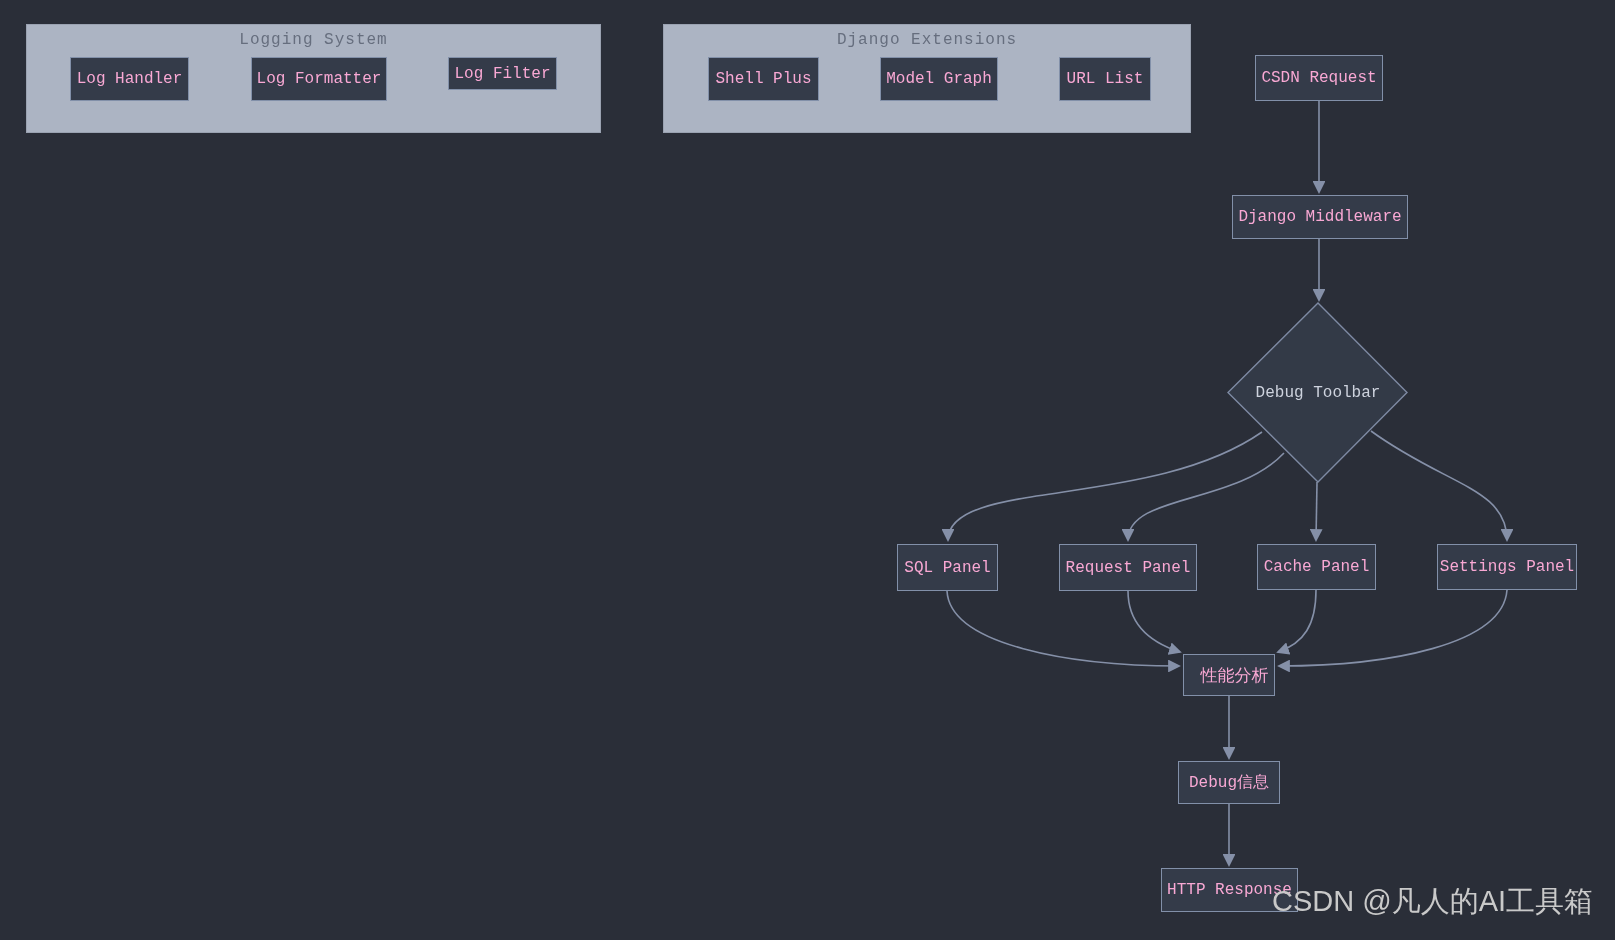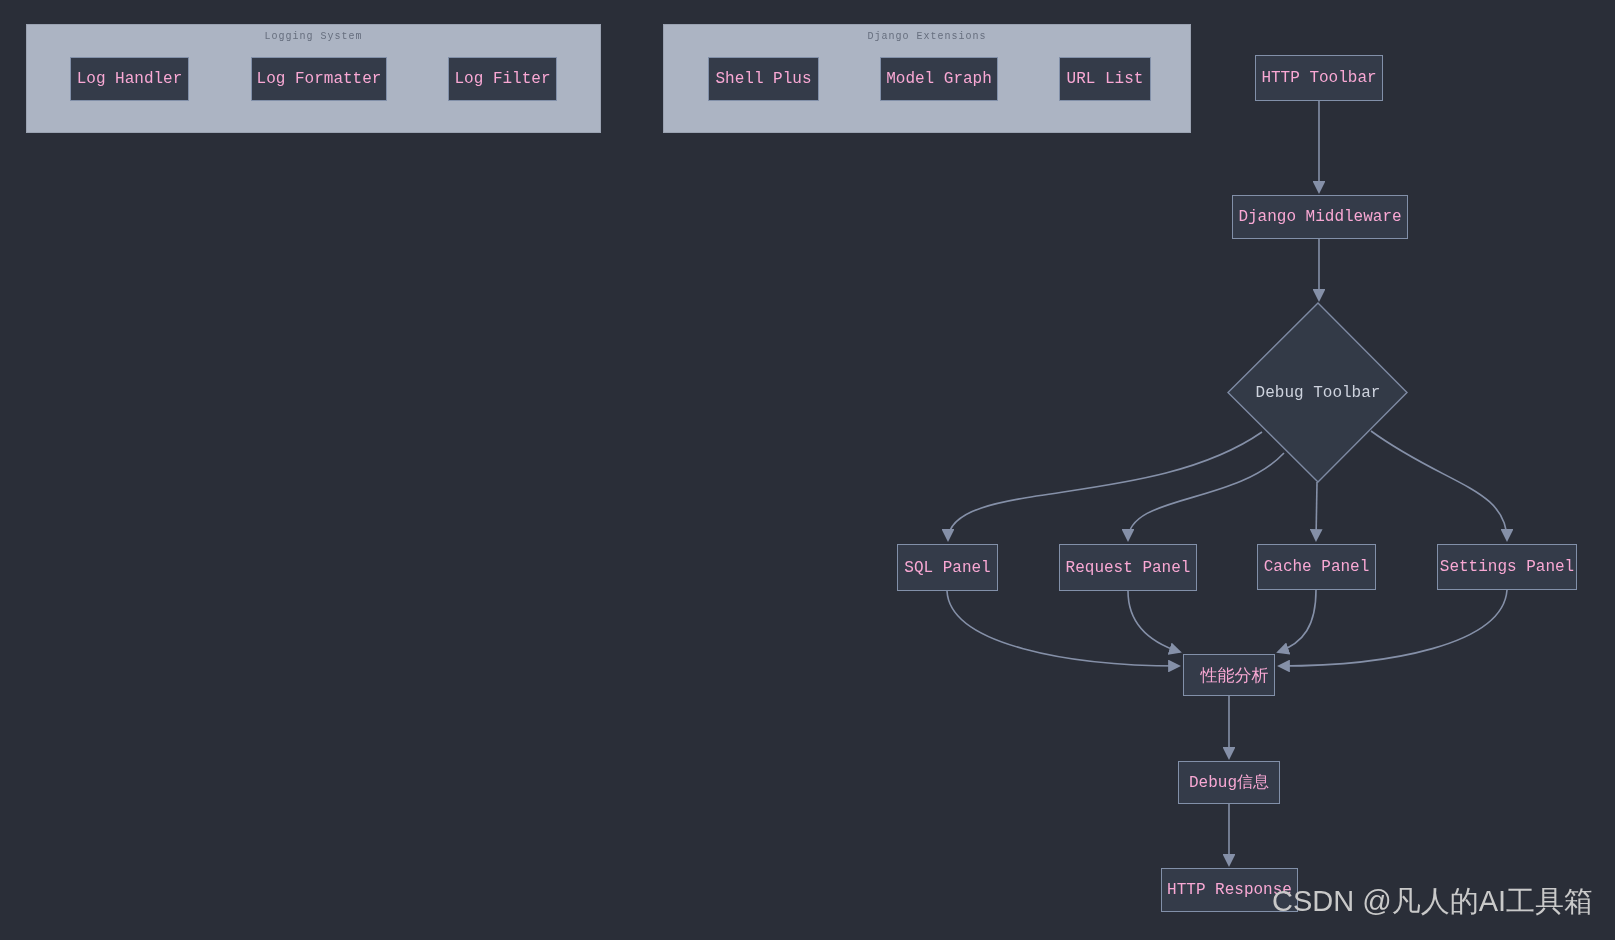--- a/index.html
+++ b/index.html
@@ -12,21 +12,21 @@
   .edge{fill:none;stroke:#8590a8;stroke-width:1.6;}
   .diamond-shape{fill:#333a47;stroke:#7e8aa3;stroke-width:1.4;}
   .arrowhead{fill:#8590a8;}
 
   .cluster{
     position:absolute;background:#acb4c3;border:1px solid #9aa2b1;
     box-sizing:border-box;
   }
   .cluster-title{
     position:absolute;top:6px;left:0;width:100%;text-align:center;
-    color:#666e7e;font-size:10px;letter-spacing:1px;
+    color:#666e7e;font-size:16px;letter-spacing:1px;
   }
   .node{
     position:absolute;background:#343b49;border:1.4px solid #8290a9;
     box-sizing:border-box;display:flex;align-items:center;justify-content:center;
     color:#f9a8d4;font-size:16px;white-space:nowrap;
   }
   .diamond-label{
     position:absolute;background:transparent;border:none;
     display:flex;align-items:center;justify-content:center;
     color:#ced3de;font-size:16px;white-space:nowrap;
@@ -65,31 +65,31 @@
     <path class="edge" marker-end="url(#arrow)" d="M1507,590 C1503,645 1388,666 1279,666"></path>
 
     <path class="edge" marker-end="url(#arrow)" d="M1229,696 L1229,758"></path>
     <path class="edge" marker-end="url(#arrow)" d="M1229,804 L1229,865"></path>
   </svg>
 
   <div class="cluster" style="left:26px;top:24px;width:575px;height:109px;">
     <div class="cluster-title">Logging System</div>
     <div class="node" style="left:43px;top:32px;width:119px;height:44px;">Log Handler</div>
     <div class="node" style="left:224px;top:32px;width:136px;height:44px;">Log Formatter</div>
-    <div class="node" style="left:421px;top:32px;width:109px;height:44px;font-family:Liberation Mono, monospace;">Log Filter</div>
+    <div class="node" style="left:421px;top:32px;width:109px;height:33px;font-family:Liberation Mono, monospace;">Log Filter</div>
   </div>
 
   <div class="cluster" style="left:663px;top:24px;width:528px;height:109px;">
     <div class="cluster-title">Django Extensions</div>
     <div class="node" style="left:44px;top:32px;width:111px;height:44px;">Shell Plus</div>
     <div class="node" style="left:216px;top:32px;width:118px;height:44px;">Model Graph</div>
     <div class="node" style="left:395px;top:32px;width:92px;height:44px;">URL List</div>
   </div>
 
-  <div class="node" style="left:1255px;top:55px;width:128px;height:46px;">HTTP Toolbar</div>
+  <div class="node" style="left:1255px;top:55px;width:128px;height:46px;">CSDN Request</div>
   <div class="node" style="left:1232px;top:195px;width:176px;height:44px;">Django Middleware</div>
   <div class="diamond-label" style="left:1228px;top:370px;width:180px;height:45px;">Debug Toolbar</div>
   <div class="node" style="left:897px;top:544px;width:101px;height:47px;">SQL Panel</div>
   <div class="node" style="left:1059px;top:544px;width:138px;height:47px;">Request Panel</div>
   <div class="node" style="left:1257px;top:544px;width:119px;height:46px;">Cache Panel</div>
   <div class="node" style="left:1437px;top:544px;width:140px;height:46px;">Settings Panel</div>
   <div class="node" style="left:1183px;top:654px;width:92px;height:42px;font-size:17px;padding-left:11px;">性能分析</div>
   <div class="node" style="left:1178px;top:761px;width:102px;height:43px;">Debug信息</div>
   <div class="node" style="left:1161px;top:868px;width:137px;height:44px;">HTTP Response</div>
 

